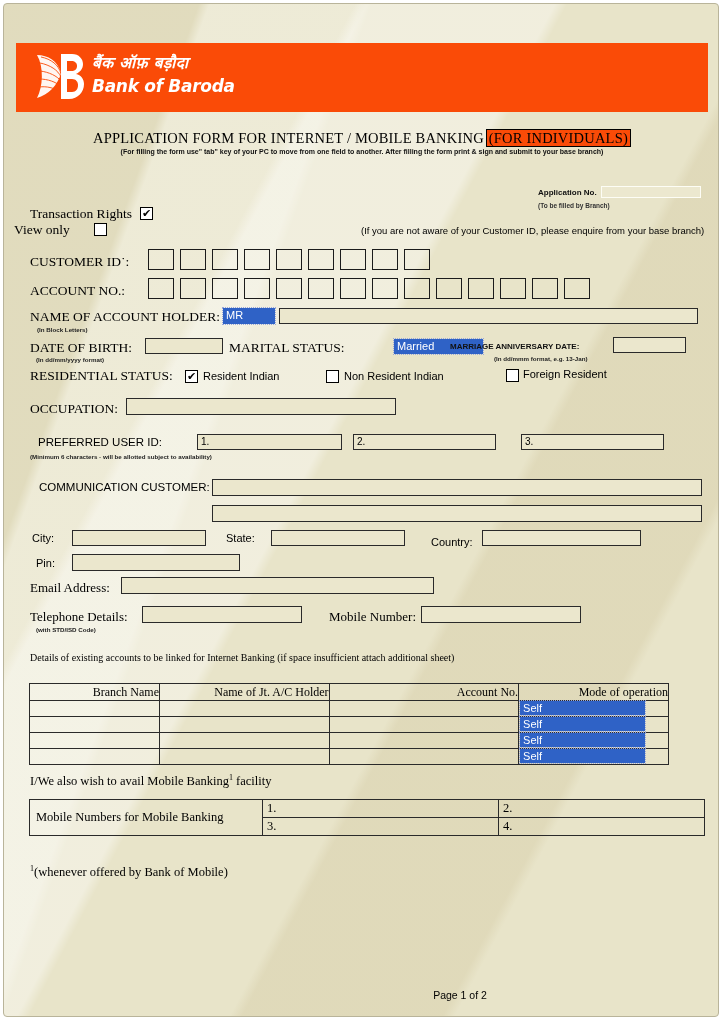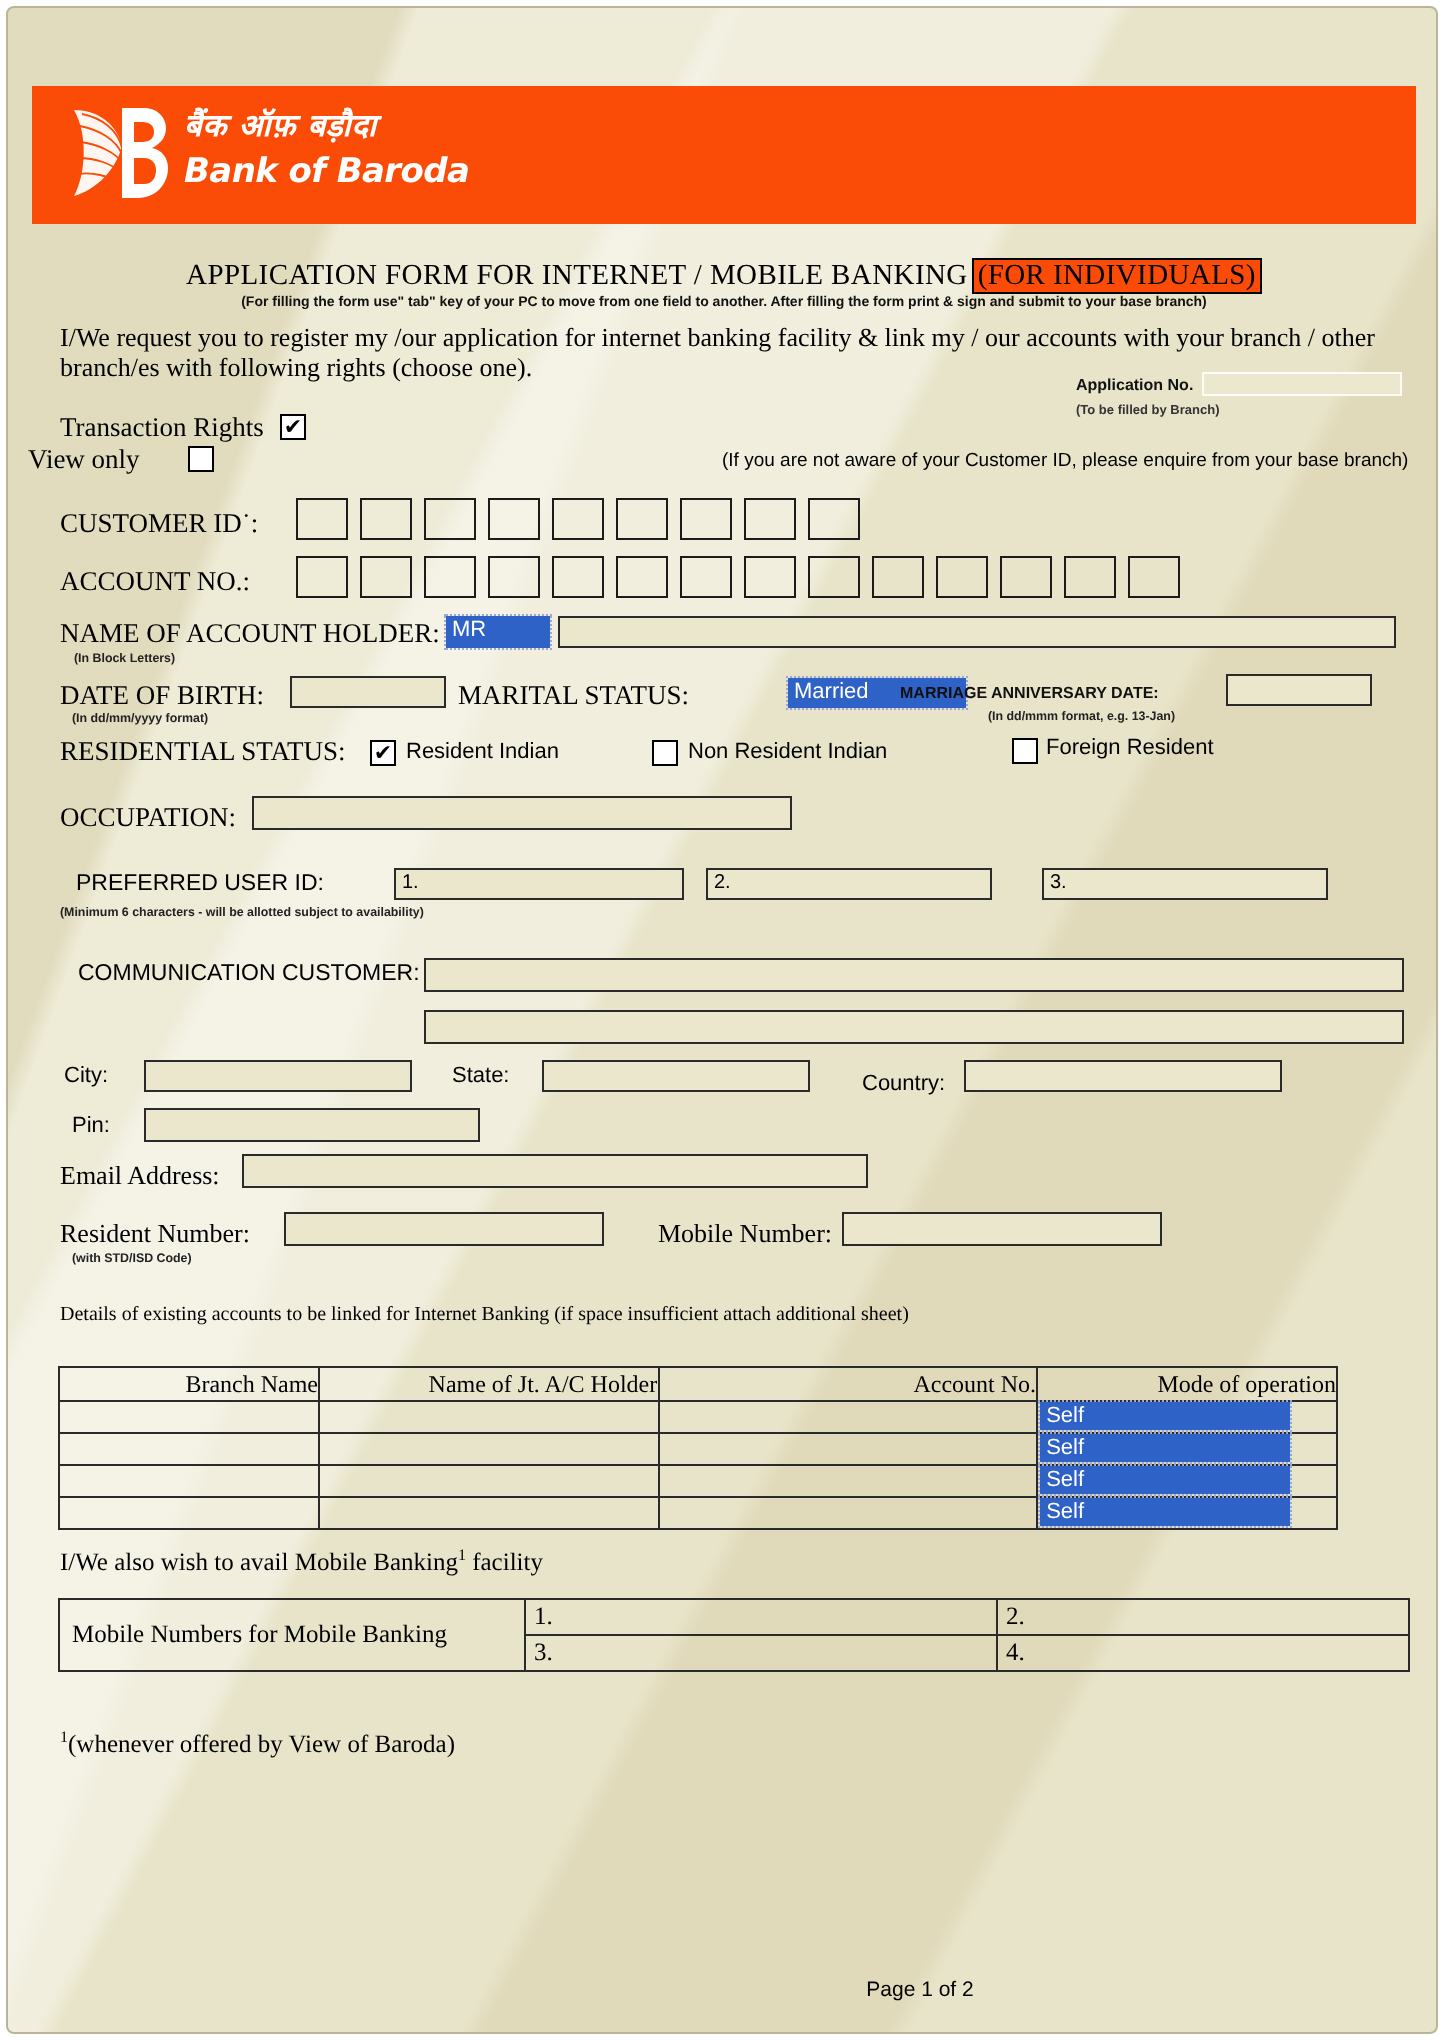--- a/index.html
+++ b/index.html
@@ -349,21 +349,20 @@
       <div class="bob-eng">Bank of Baroda</div>
     </div>
 
   </div>
 
   <div class="title">
     <span class="title-plain">APPLICATION FORM FOR INTERNET / MOBILE BANKING</span><span class="title-badge">(FOR INDIVIDUALS)</span>
   </div>
   <div class="subtitle">(For filling the form use" tab" key of your PC to move from one field to another. After filling the form print &amp; sign and submit to your base branch)</div>
 
-  <div class="intro">I/We request you to register my /our application for internet banking facility &amp; link my / our accounts with your branch / other branch/es with following rights (choose one).</div>
 
   <div class="appno-label">Application No.</div>
   <div class="appno-box"></div>
   <div class="appno-note">(To be filled by Branch)</div>
 
   <div class="abs lbl-serif-15" style="left:26px; top:202px;">Transaction Rights</div>
   <div class="cbox" style="left:136px; top:203px;">✔</div>
 
   <div class="abs lbl-serif-15" style="left:10px; top:218px;">View only</div>
   <div class="cbox" style="left:90px; top:219px;"></div>
@@ -450,21 +449,21 @@
 
   <div class="abs lbl-sans-12 nowrap" style="left:427px; top:532px;">Country:</div>
   <div class="fld" style="left:478px; top:526px; width:159px; height:16px;"></div>
 
   <div class="abs lbl-sans-12 nowrap" style="left:32px; top:553px;">Pin:</div>
   <div class="fld" style="left:68px; top:550px; width:168px; height:17px;"></div>
 
   <div class="abs lbl-serif-14 nowrap" style="left:26px; top:576px;">Email Address:</div>
   <div class="fld" style="left:117px; top:573px; width:313px; height:17px;"></div>
 
-  <div class="abs lbl-serif-14 nowrap" style="left:26px; top:605px;">Resident Number:</div>
+  <div class="abs lbl-serif-14 nowrap" style="left:26px; top:605px;">Telephone Details:</div>
   <div class="fld" style="left:138px; top:602px; width:160px; height:17px;"></div>
   <div class="abs tiny" style="left:32px; top:622px;">(with STD/ISD Code)</div>
 
   <div class="abs lbl-serif-14 nowrap" style="left:325px; top:605px;">Mobile Number:</div>
   <div class="fld" style="left:417px; top:602px; width:160px; height:17px;"></div>
 
   <div class="abs lbl-serif-14" style="left:26px; top:648px; font-size:10px;">Details of existing accounts to be linked for Internet Banking (if space insufficient attach additional sheet)</div>
 
   <table class="tbl">
     <thead>
@@ -523,20 +522,20 @@
       <td>2.</td>
     </tr>
     <tr>
       <td>3.</td>
       <td>4.</td>
     </tr>
   </tbody>
     </table>
 
   <div class="footnote">
-    <sup>1</sup><span>(whenever offered by View of Baroda)</span>
+    <sup>1</sup><span>(whenever offered by Bank of Mobile)</span>
   </div>
 
   <div class="pagefoot">
     <span>Page 1 of 2</span>
   </div>
 
 </div>
 
 </body></html>

